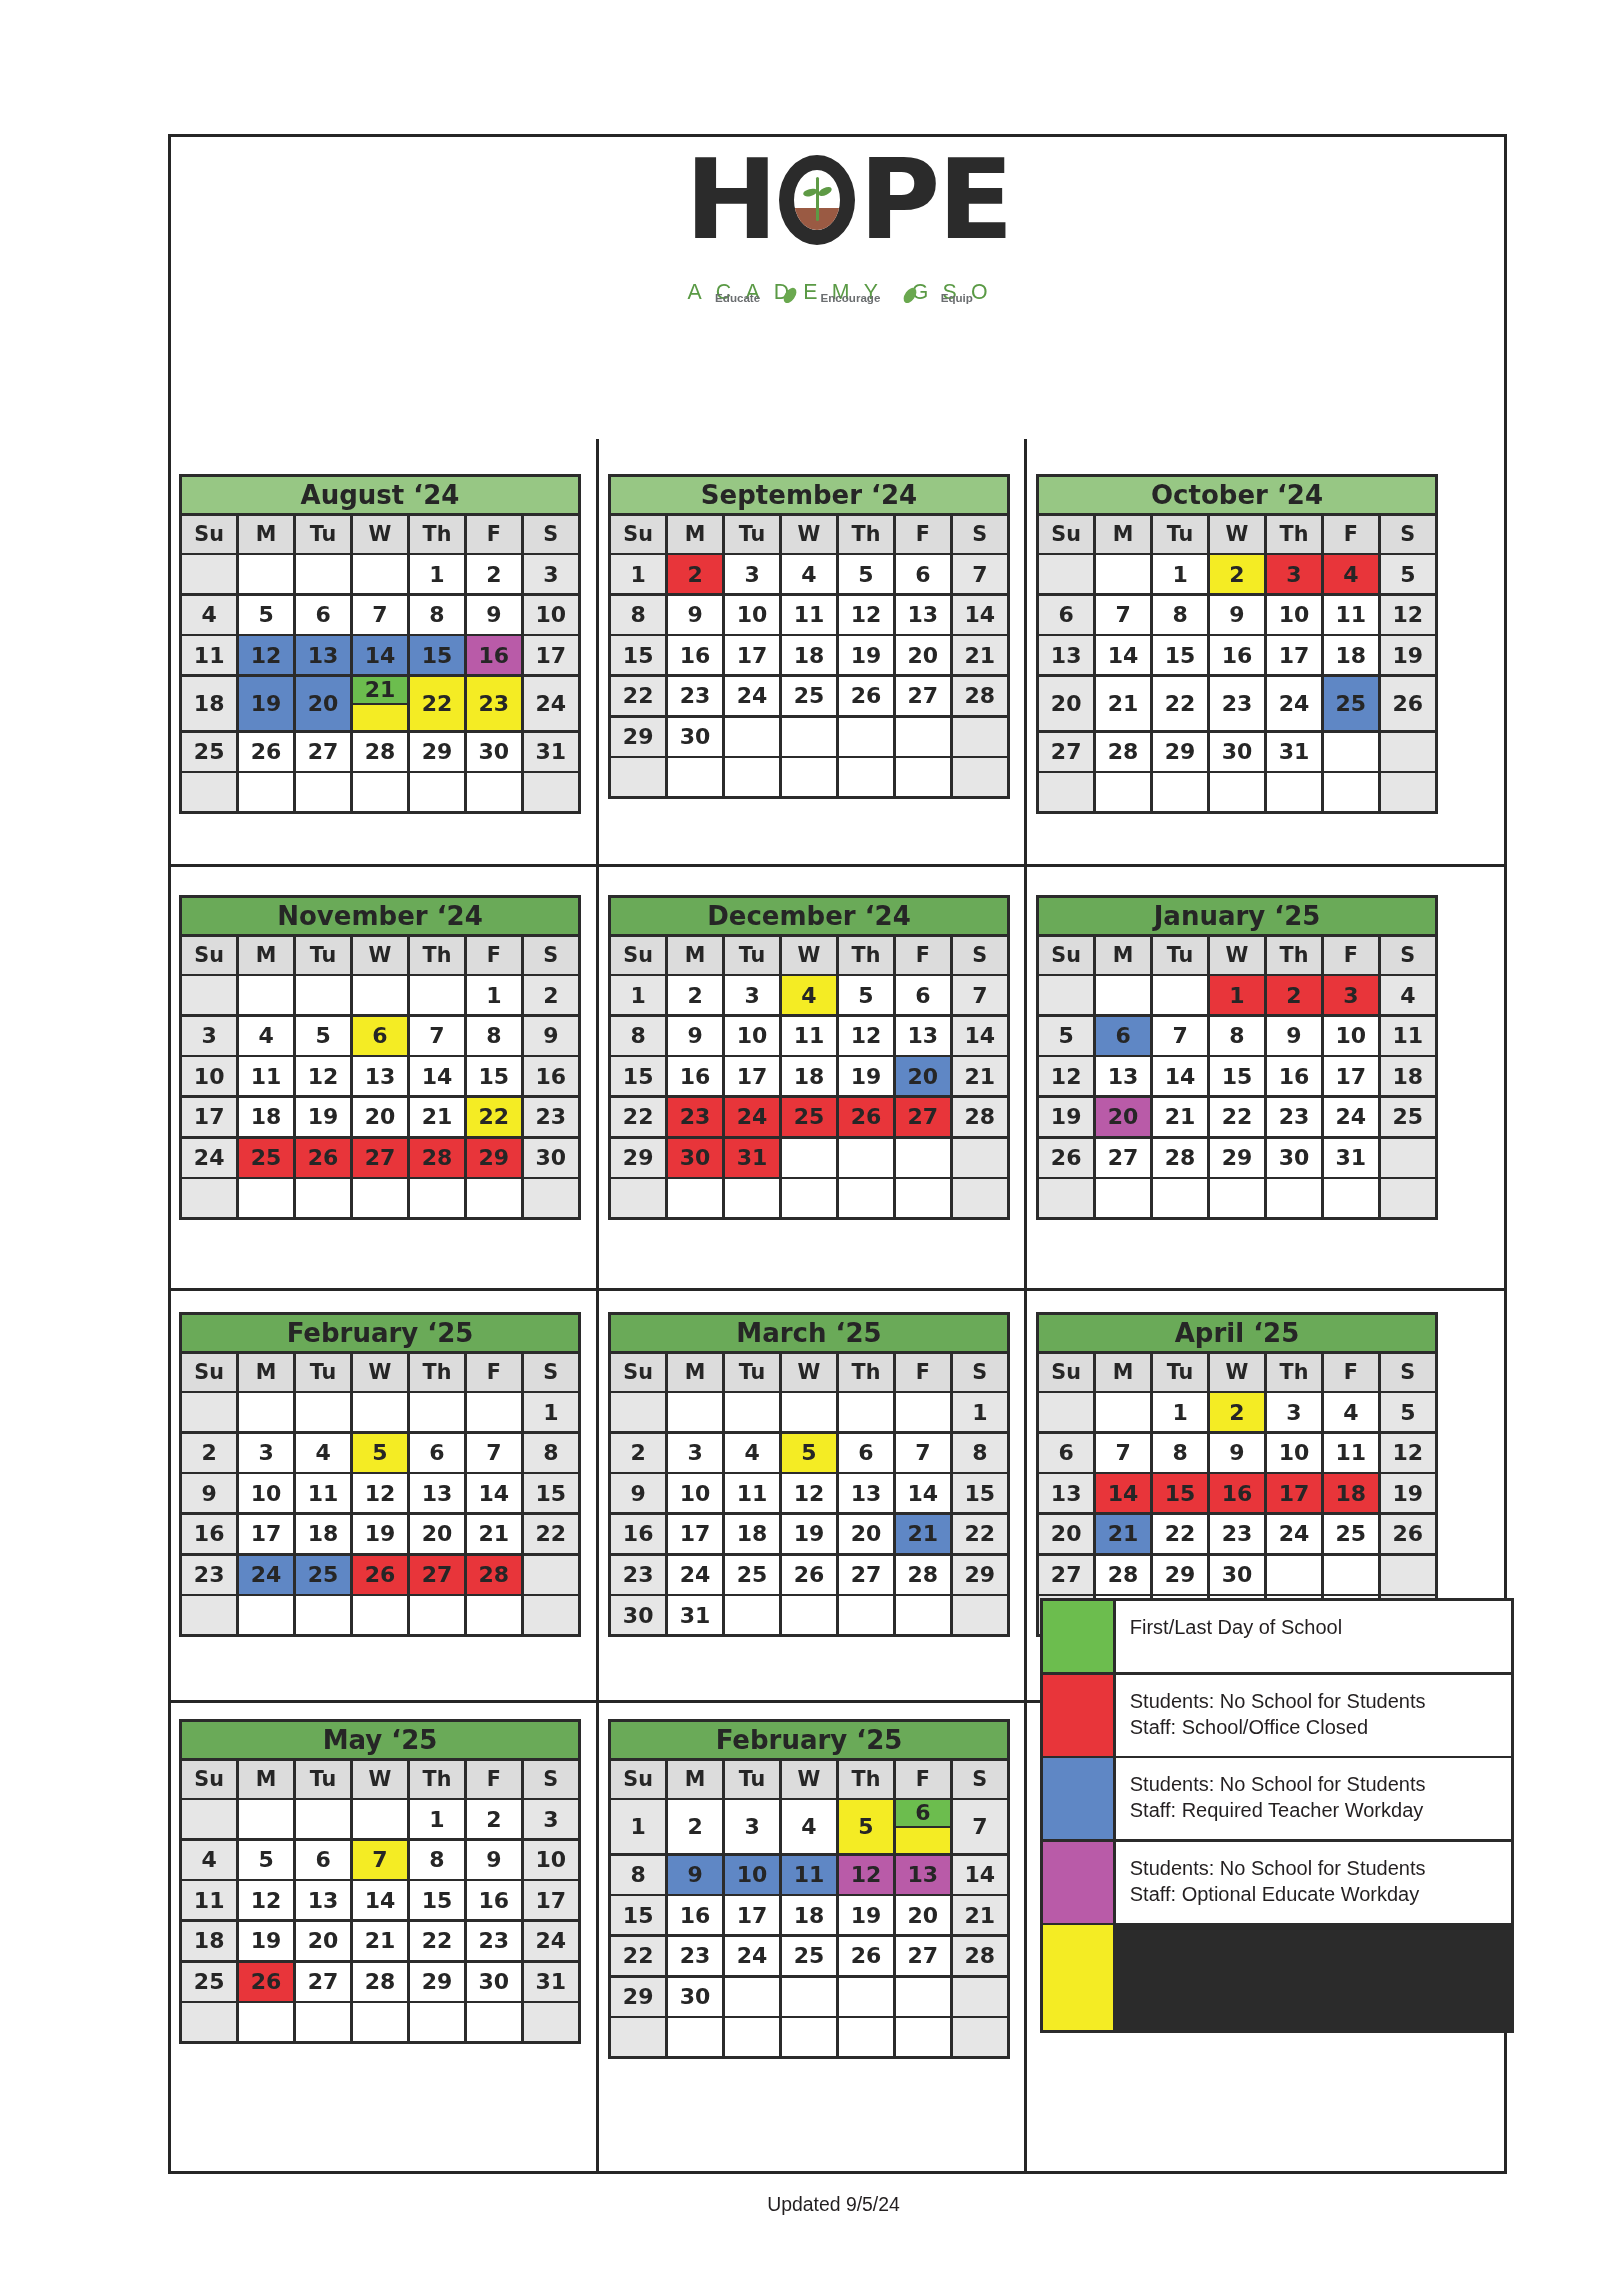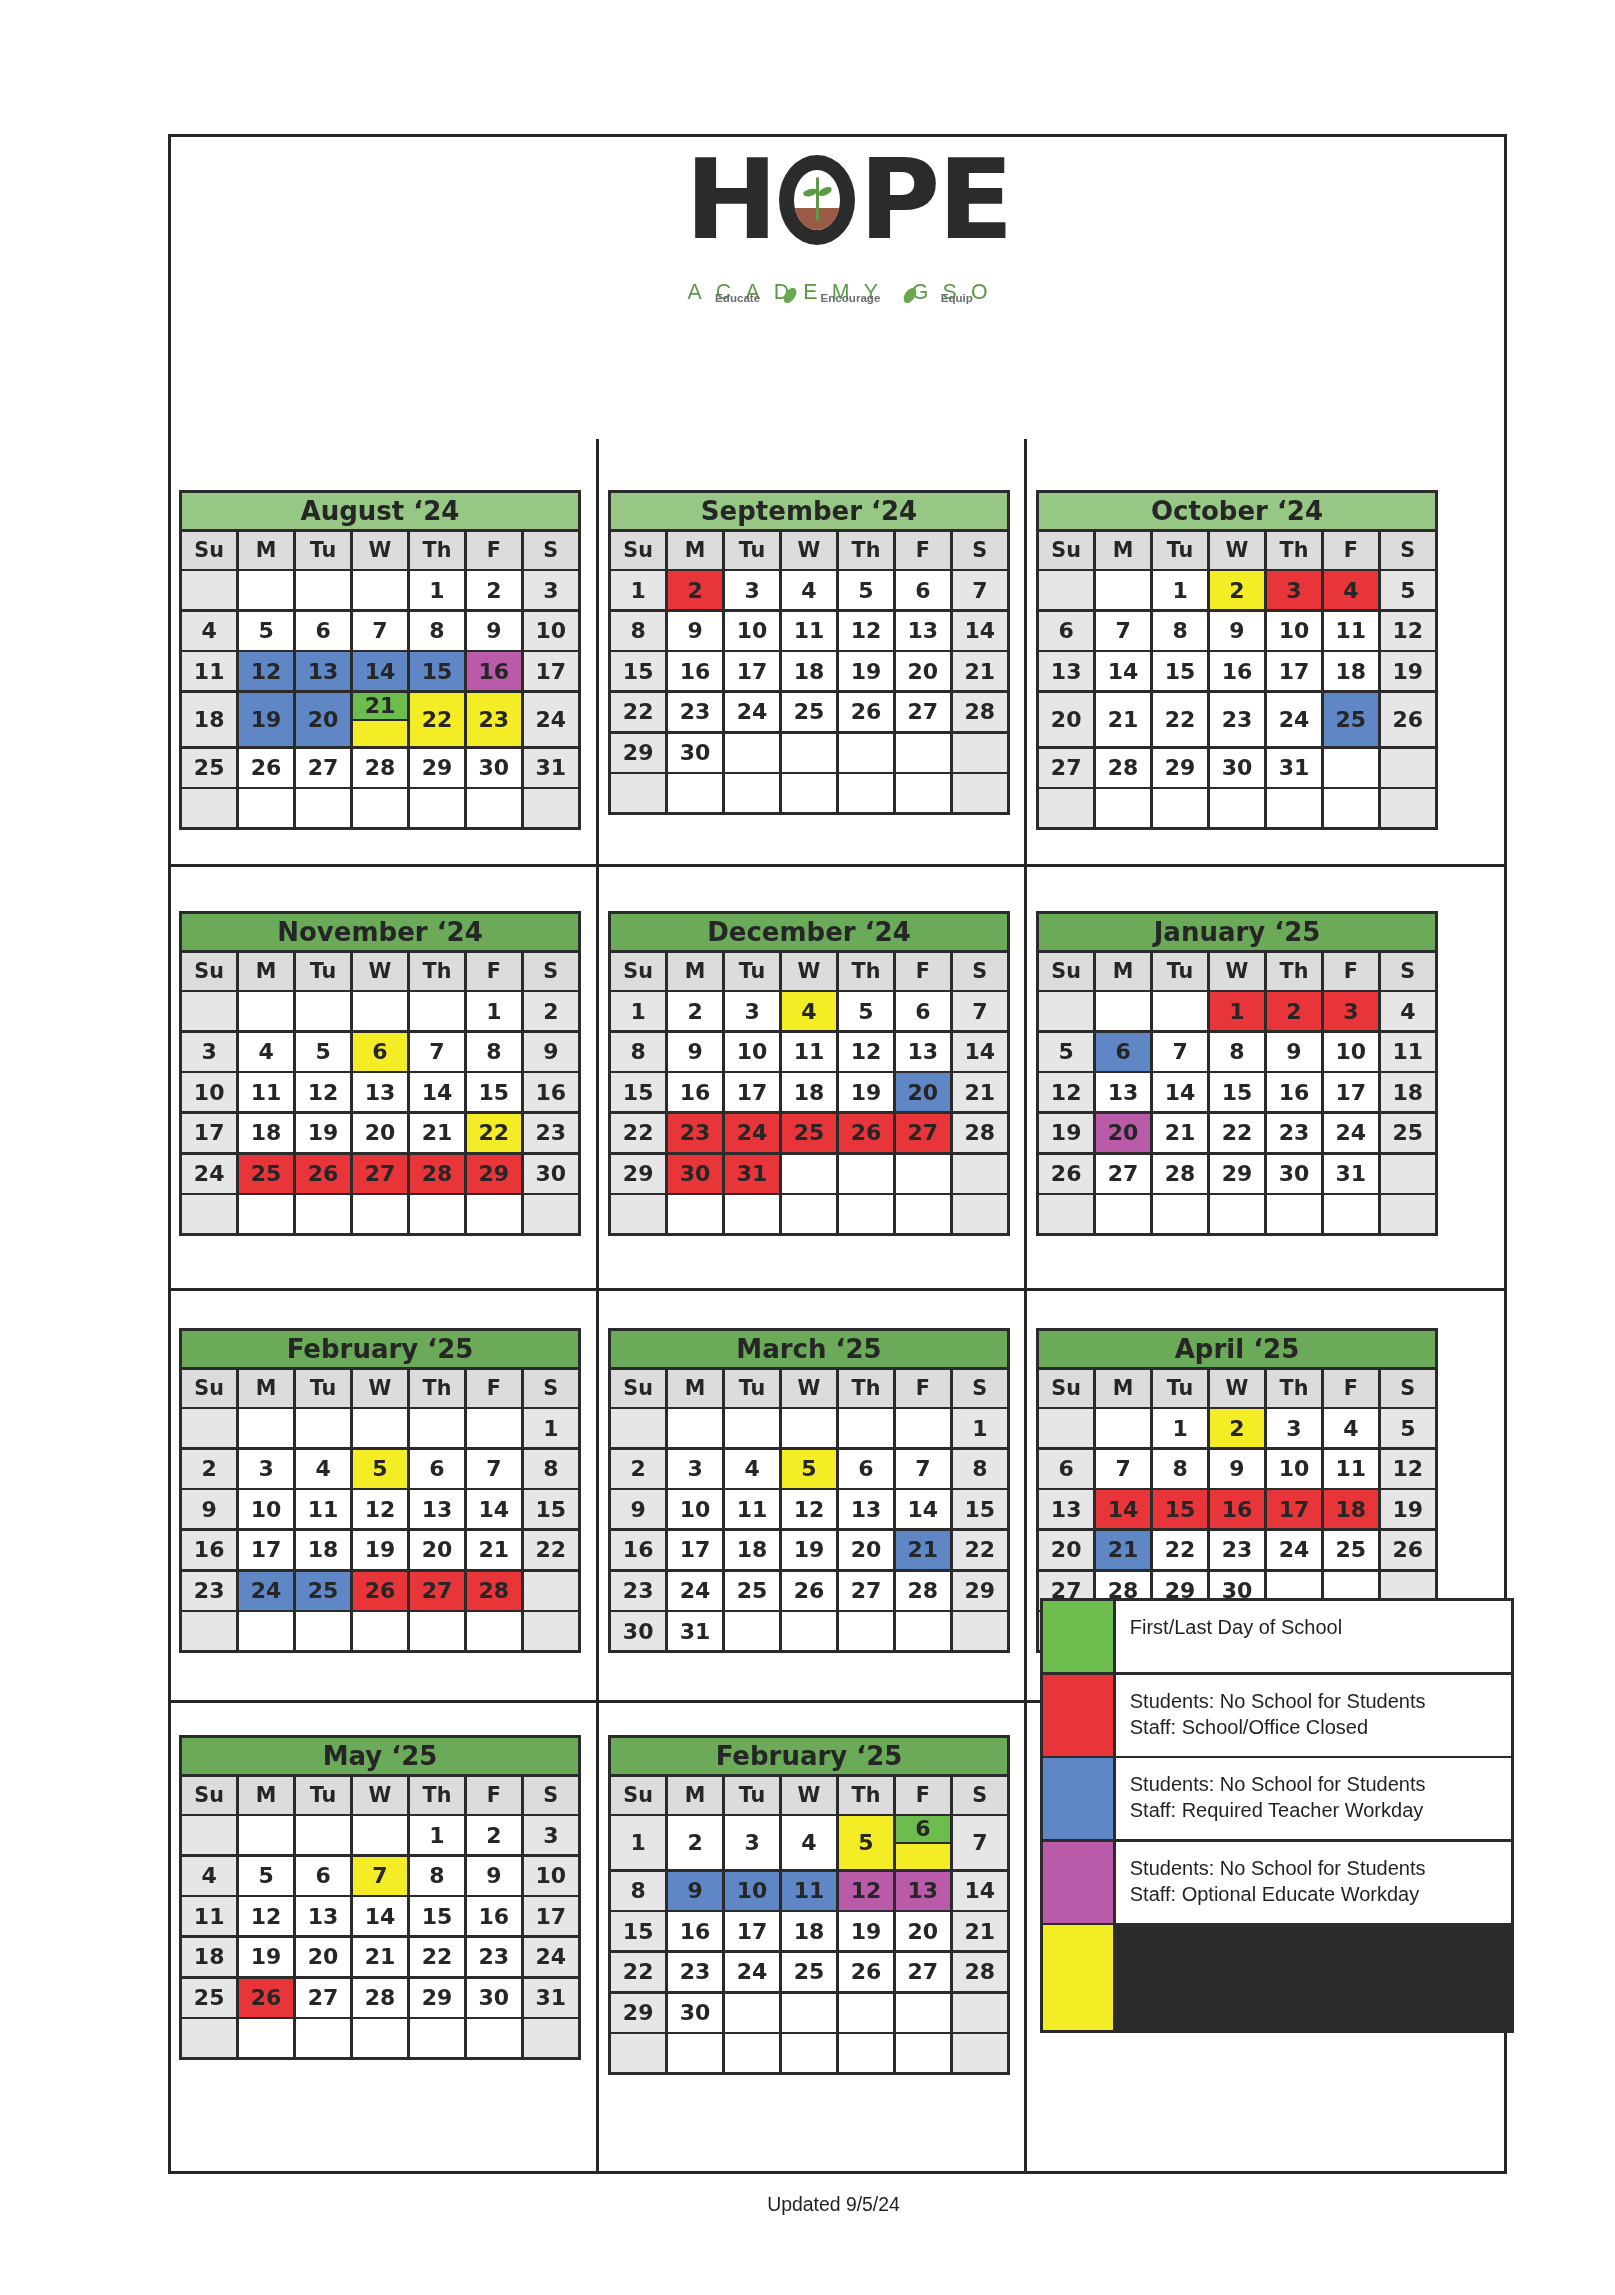--- a/index.html
+++ b/index.html
@@ -23,21 +23,21 @@
 
   
   .titlebar { position: absolute; left: 0; top: 239px; width: 100%; height: 63px; background: #97c784; border-top: 3.2px solid #262626; border-bottom: 3.2px solid #262626; display: flex; align-items: center; justify-content: center; }
   .titlebar span { font-family: "DejaVu Sans", sans-serif; font-weight: bold; font-size: 30px; color: #262626; letter-spacing: -0.6px; }
 
   
   .hdiv { position: absolute; left: 0; width: 100%; height: 2.6px; background: #262626; }
   .vdiv { position: absolute; width: 2.6px; background: #262626; }
 
   
-  .month { position: absolute; width: 402px; border: 3.2px solid #2b2b2b; background: #2b2b2b; margin-top: 16px; }
+  .month { position: absolute; width: 402px; border: 3.2px solid #2b2b2b; background: #2b2b2b; }
   .mhead { height: 36px; display: flex; align-items: center; justify-content: center; font-weight: bold; font-size: 26px; color: #262626; margin-bottom: 2.6px; }
   .mhead.light { background: #97c784; }
   .mhead.dark { background: #6aaa58; }
   .mgrid { display: grid; grid-template-columns: repeat(7, 1fr); gap: 2.6px; }
   .wd { height: 37px; background: #dcdcdc; display: flex; align-items: center; justify-content: center; font-weight: bold; font-size: 20.7px; color: #262626; }
   .day { height: 38px; background: #ffffff; display: flex; align-items: center; justify-content: center; font-weight: bold; font-size: 22px; color: #262626; position: relative; }
   .day.wkend { background: #e6e6e6; }
   .day.tall { height: 53px; }
   .day.red { background: #e8353a; }
   .day.blue { background: #5f87c5; }

